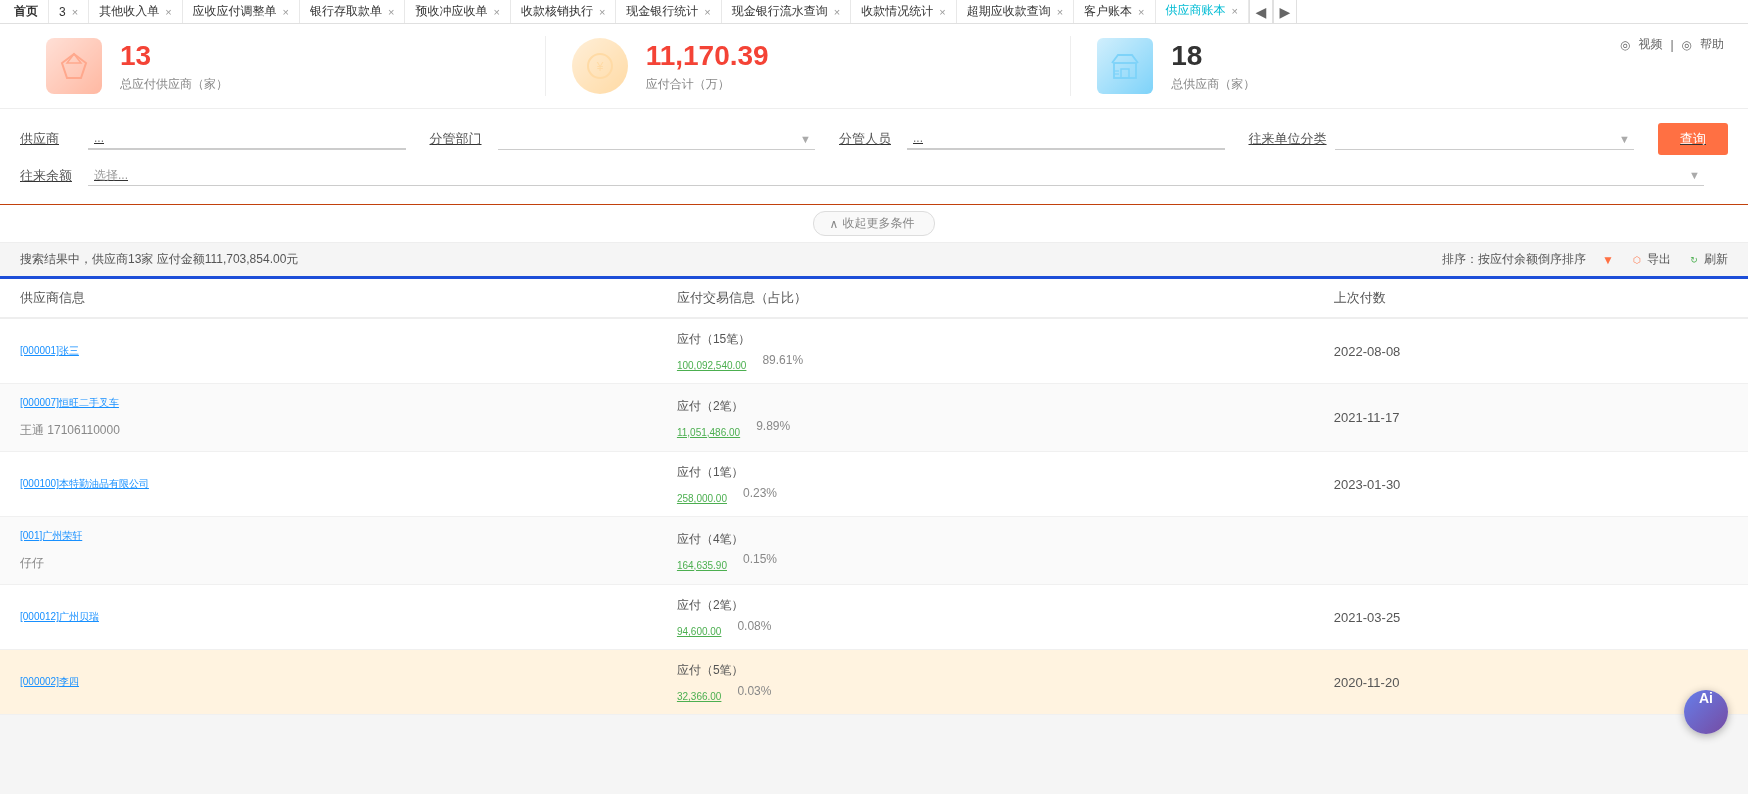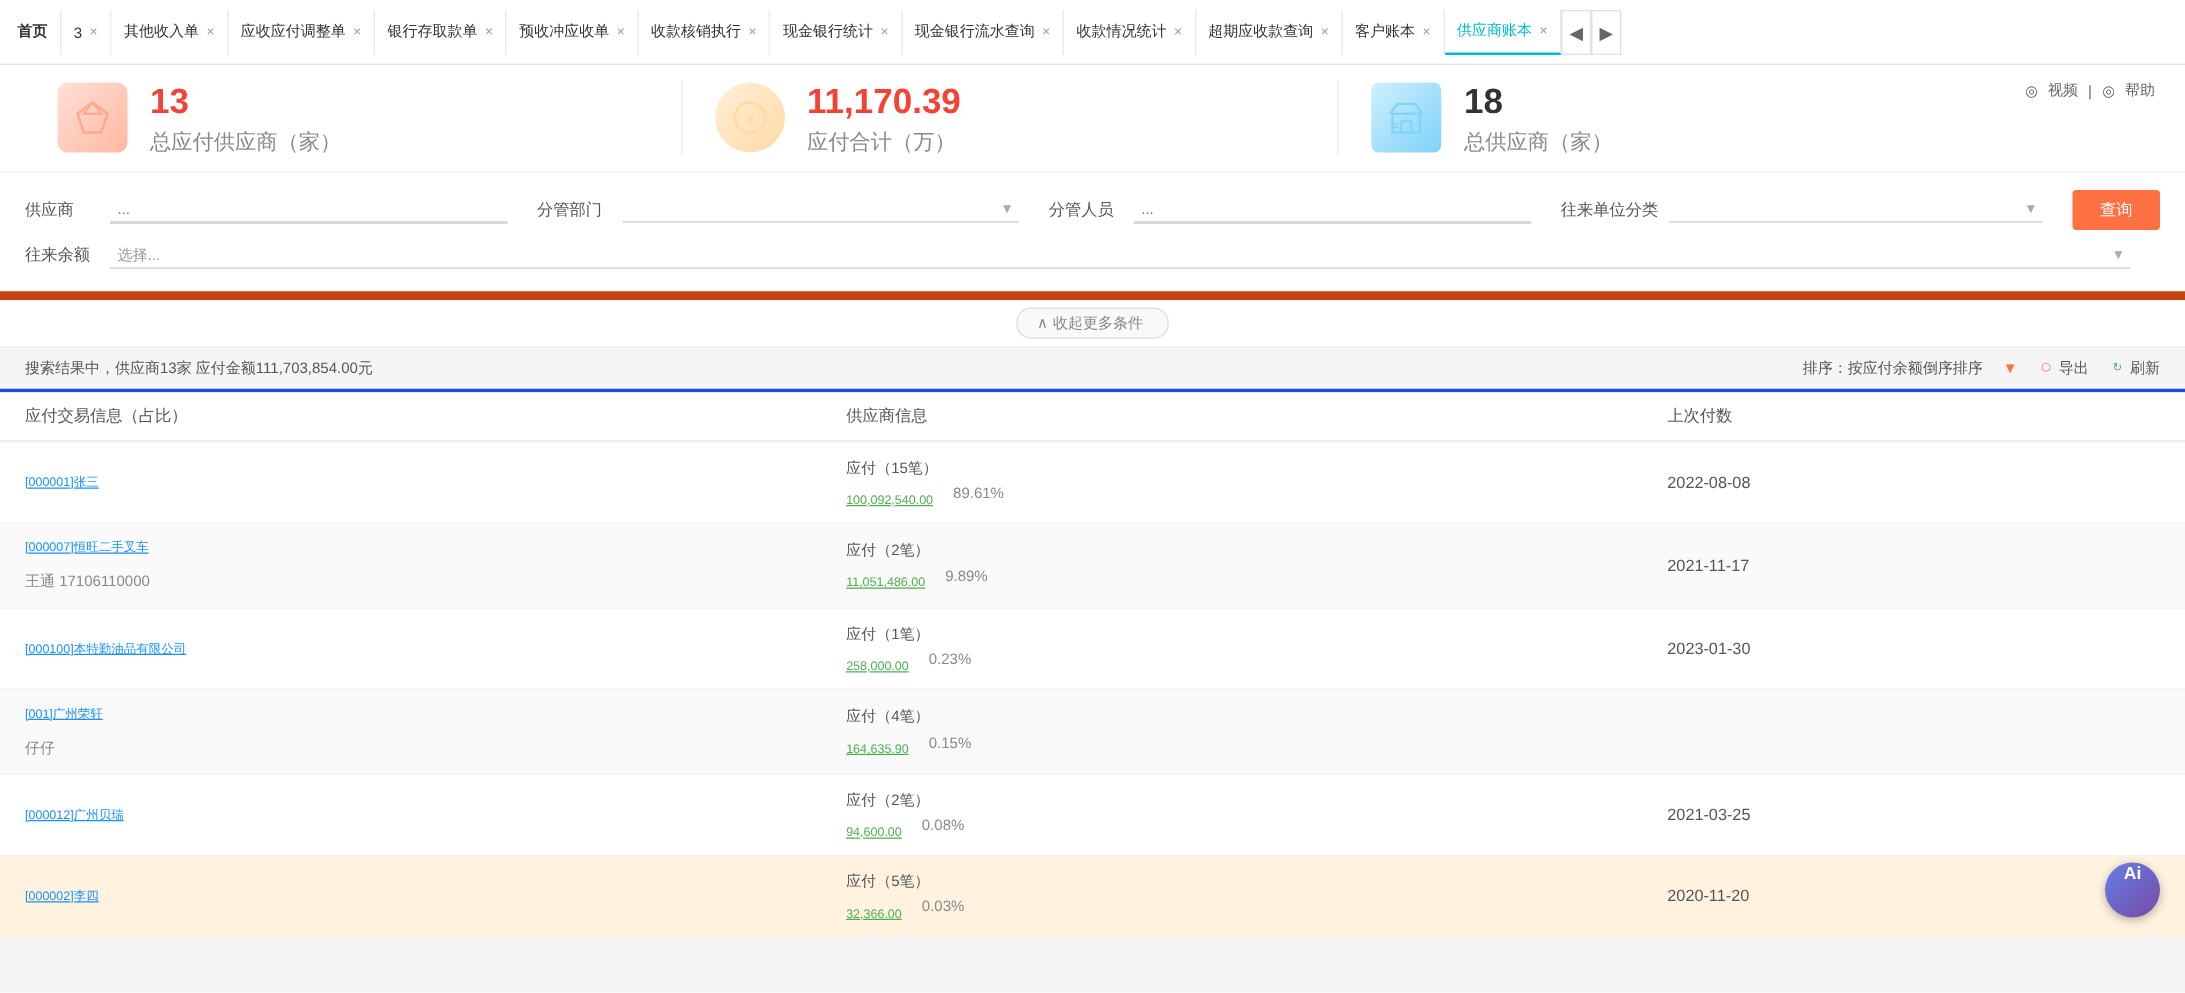--- a/index.html
+++ b/index.html
@@ -4,21 +4,21 @@
   <style>
     * { box-sizing: border-box; margin: 0; padding: 0; }
     body { font-family: 'Microsoft YaHei', SimSun, Arial, sans-serif; font-size: 13px; background: #f5f5f5; color: #333; }
 
     
     .top-nav {
       display: flex;
       align-items: center;
       background: #fff;
       border-bottom: 1px solid #e0e0e0;
-      height: 52px;
+      height: 24px;
       padding: 0 4px;
       overflow: hidden;
     }
     .nav-tab {
       display: flex;
       align-items: center;
       padding: 0 10px;
       height: 36px;
       white-space: nowrap;
       cursor: pointer;
@@ -50,38 +50,39 @@
     .summary-icon {
       width: 60px;
       height: 60px;
       margin-right: 16px;
       display: flex;
       align-items: center;
       justify-content: center;
     }
     .summary-content { display: flex; flex-direction: column; }
     .summary-number { font-size: 28px; font-weight: bold; color: #f44336; line-height: 1.2; }
-    .summary-label { font-size: 17px; color: #888; margin-top: 4px; }
+    .summary-label { font-size: 12px; color: #888; margin-top: 4px; }
 
     
     .top-right-help {
       margin-left: auto;
       display: flex;
       align-items: center;
       font-size: 12px;
       color: #666;
       padding-left: 20px;
     }
     .top-right-help span { margin: 0 4px; cursor: pointer; color: #666; }
 
     
     .filter-section {
       background: #fff;
       padding: 14px 20px 8px;
-      border-bottom: 7px solid #c2410c;
+      border-bottom: 1px solid #c2410c;
+      text-decoration: underline;
     }
     .filter-row { display: flex; align-items: center; margin-bottom: 10px; }
     .filter-item {
       display: flex;
       align-items: center;
       margin-right: 24px;
       flex: 1;
     }
     .filter-label { font-size: 13px; color: #555; margin-right: 8px; white-space: nowrap; min-width: 60px; }
     .filter-input {
@@ -427,22 +428,22 @@
     </div>
     <div class="action-btn">
       <span class="icon-circle refresh-icon">↻</span>
       <span>刷新</span>
     </div>
   </div>
 </div>
 
 <div class="main-table">
   <div class="table-header">
+    <span>供应商信息</span>
     <span>应付交易信息（占比）</span>
-    <span>供应商信息</span>
     <span>上次付数</span>
   </div>
   <div class="table-container">
 
     <div class="table-row">
       <div>
         <div class="supplier-link">[000001]张三</div>
       </div>
       <div class="tx-info">
         <span class="tx-label">应付（15笔）</span>

